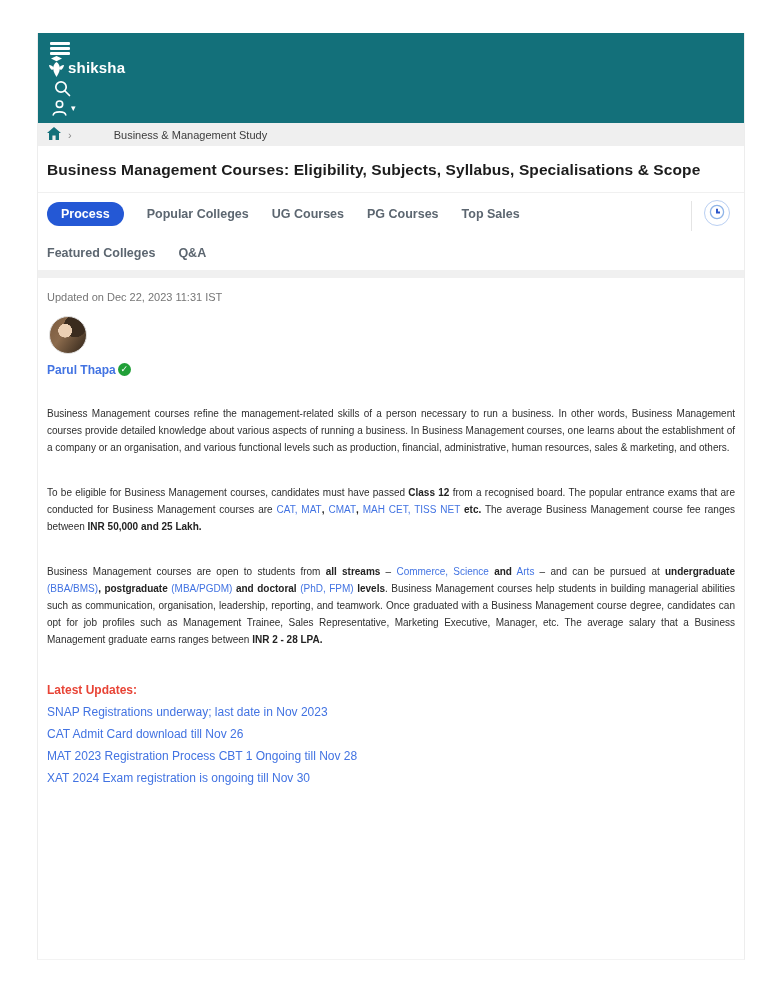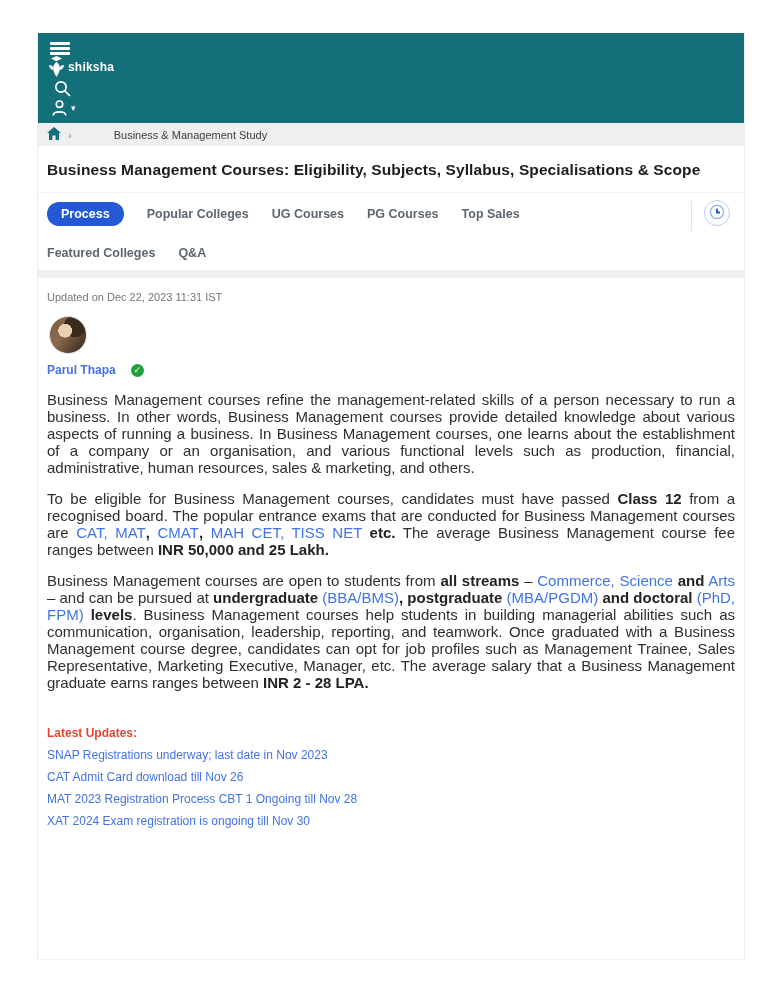--- a/index.html
+++ b/index.html
@@ -22,21 +22,21 @@
     position:absolute;left:37px;top:33px;width:708px;height:927px;
     border-left:1px solid #ededed;border-right:1px solid #ededed;border-bottom:1px solid #f3f3f3;
     background:#fff;overflow:hidden;
   }
   
   .topnav{background:var(--teal);height:90px;padding:7px 10px 4px;display:flex;flex-direction:column;justify-content:space-between;}
   .hamburger{width:20px;height:13px;display:flex;flex-direction:column;justify-content:space-between;margin:2px 0 0 2px;cursor:pointer;background:none;border:none;}
   .hamburger span{display:block;height:3px;background:#fff;border-radius:1px;}
   .brand{display:flex;align-items:center;gap:3px;margin-left:0;}
   .brand svg{display:block;}
-  .brand-text{color:#fff;font-size:12px;font-weight:700;letter-spacing:.2px;}
+  .brand-text{color:#fff;font-size:15px;font-weight:700;letter-spacing:.2px;}
   .nav-search{background:none;border:none;margin-left:5px;cursor:pointer;width:18px;height:18px;}
   .nav-profile{background:none;border:none;display:flex;align-items:center;gap:3px;margin-left:3px;cursor:pointer;width:34px;}
   .caret{color:#fff;font-size:9px;line-height:1;}
   
   .breadcrumb{background:#efefef;height:23px;display:flex;align-items:center;gap:7px;padding:0 9px;font-size:11px;color:#3c3c3c;}
   .crumb-sep{color:#8a8a8a;font-size:11px;}
   .crumb-link{color:#3c3c3c;text-decoration:none;margin-left:35px;}
   
   .title-section{padding:15px 9px 13px;border-bottom:1px solid #f0f0f0;}
   .page-title{font-size:15.5px;font-weight:700;color:#1c1c1c;letter-spacing:.1px;}
@@ -52,25 +52,25 @@
   .gray-band{height:8px;background:#f0f0f0;}
   
   .article{padding:10px 9px 0;}
   .updated{font-size:11px;color:var(--muted);margin:3px 0 13px;}
   .avatar{width:38px;height:38px;border-radius:50%;margin-left:2px;
     background:
       radial-gradient(circle at 42% 38%, #ecd0b4 0 22%, rgba(0,0,0,0) 23%),
       radial-gradient(circle at 70% 25%, #3a2b1e 0 30%, rgba(0,0,0,0) 31%),
       linear-gradient(125deg,#7a5a3e 0%,#93705022 40%,#2f2318 100%),#8a6a4c;
     border:1px solid #e2e2e2;}
-  .author-row{display:flex;align-items:center;gap:15px;margin-top:9px;}
+  .author-row{display:flex;align-items:flex-start;gap:2px;margin-top:9px;}
   .author-name{font-size:12px;font-weight:700;color:var(--link);text-decoration:none;}
   .verified-badge{width:13px;height:13px;border-radius:50%;background:#21a038;color:#fff;font-size:9px;line-height:13px;text-align:center;display:inline-block;}
   .author-role{font-size:11px;color:#6e6e6e;margin-top:4px;}
-  .para{font-size:15px;line-height:17px;color:var(--body);text-align:justify;margin-top:14px;}
+  .para{font-size:10px;line-height:17px;color:var(--body);text-align:justify;margin-top:28px;}
   .seg-bold{font-weight:700;color:#232323;}
   .seg-link{color:var(--link);text-decoration:none;}
   .latest-updates{font-size:12px;font-weight:700;color:var(--red);margin:35px 0 7px;}
   .update-link{display:block;font-size:12px;color:var(--link);text-decoration:none;margin-top:9px;line-height:13px;}
 </style>
 </head>
 <body>
 
 <div class="frame">
 

